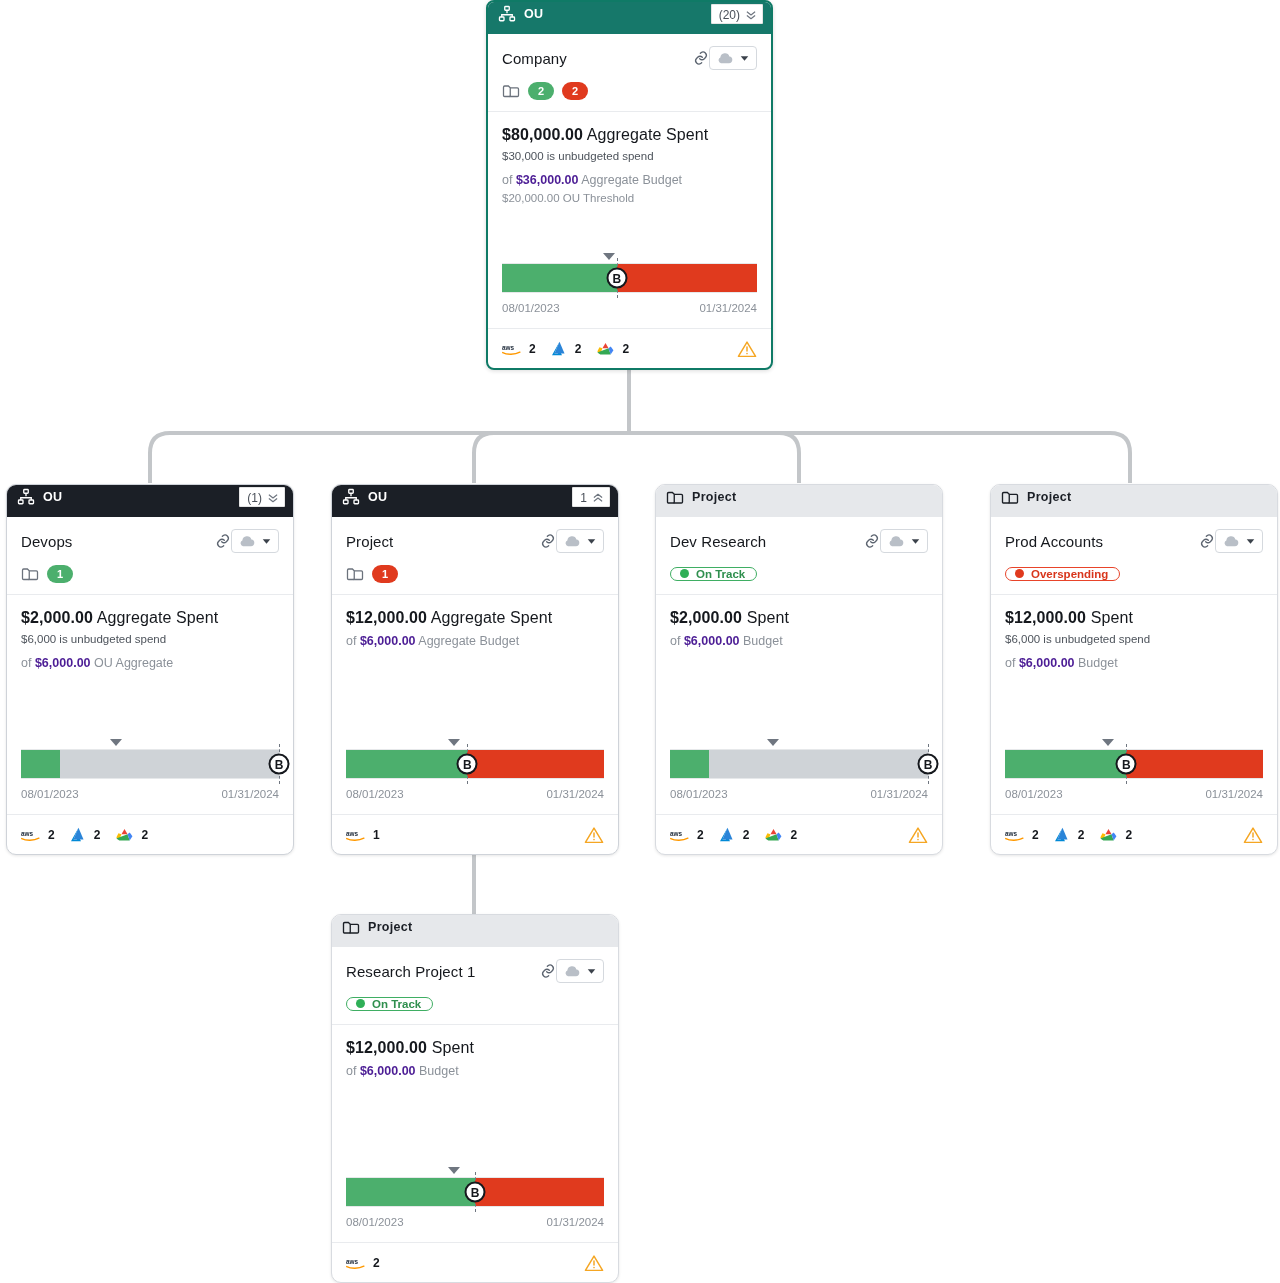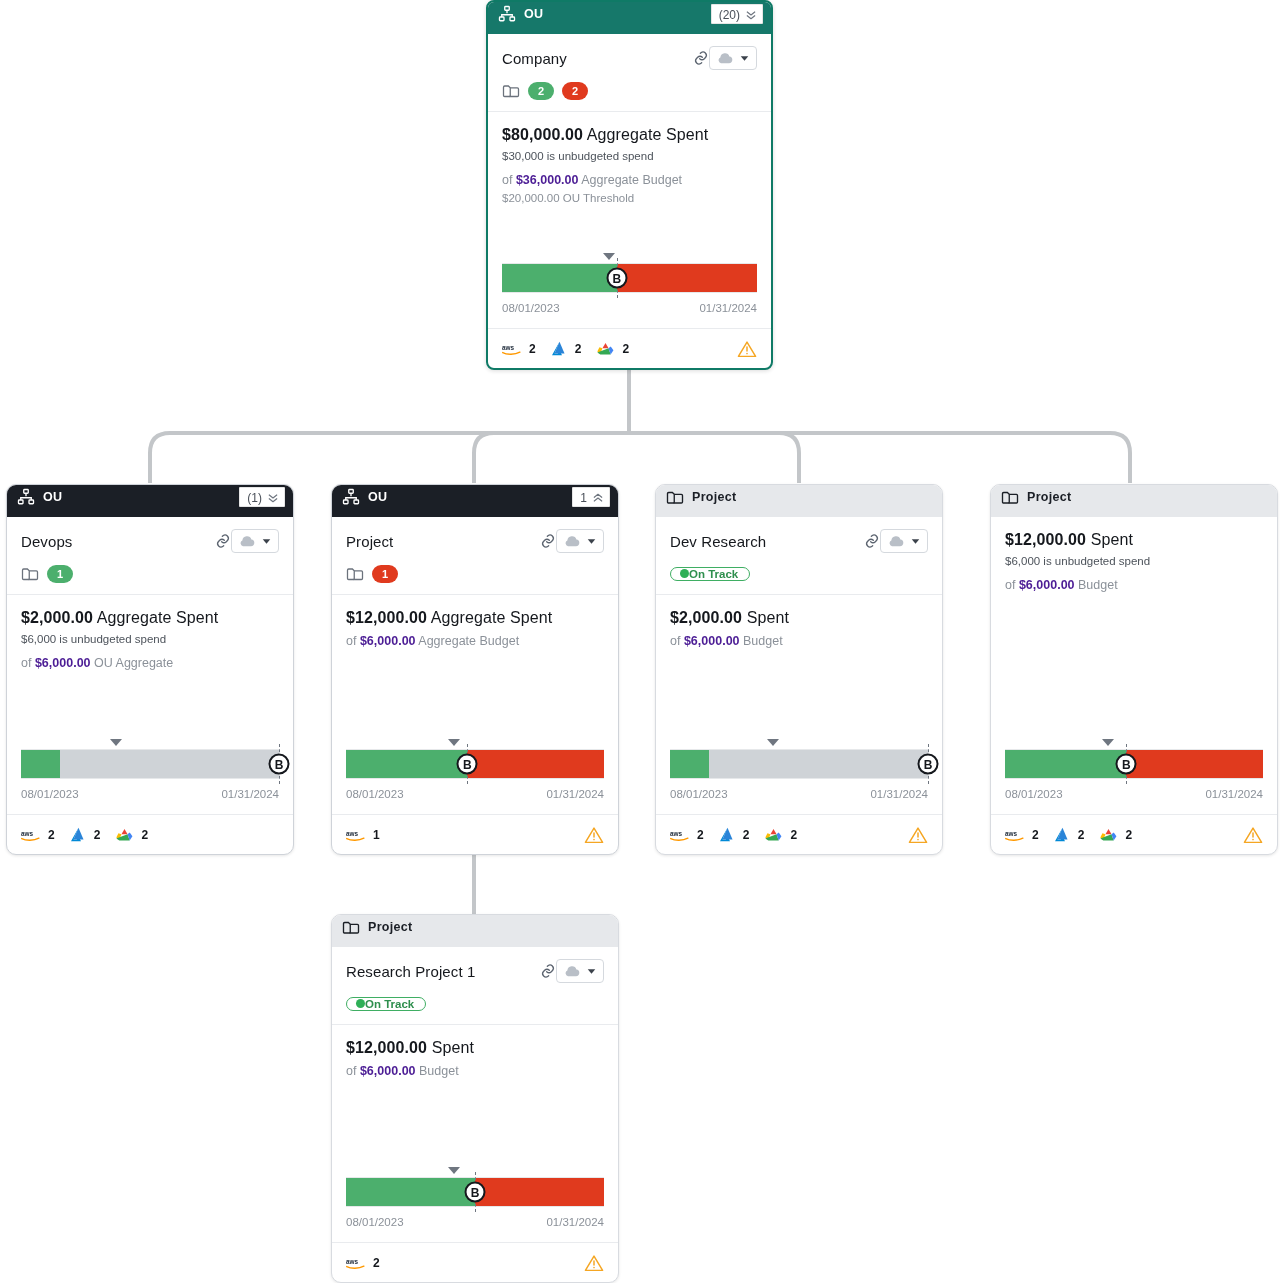--- a/index.html
+++ b/index.html
@@ -75,21 +75,21 @@
   .folder-icon{ width:18px; height:15px; display:block; color:#6b727c; }
   .pill{
     min-width:26px; height:18px; border-radius:9px;
     display:flex; align-items:center; justify-content:center;
     color:#ffffff; font-size:11px; font-weight:700; padding:0 8px;
   }
   .pill.green{ background:#4caf6d; }
   .pill.red{ background:#e03a1e; }
 
   .status-pill{
-    display:inline-flex; align-items:center; 
+    display:inline-flex; align-items:center; gap:7px;
     border-radius:11px; padding:2px 11px 2px 9px; height:14px;
     font-size:11.5px; font-weight:700; background:#fff;
   }
   .status-pill .dot{ width:9px; height:9px; border-radius:50%; display:block; }
   .status-pill.ontrack{ border:1px solid #3fae63; color:#2f8f4e; }
   .status-pill.ontrack .dot{ background:#2faf57; }
   .status-pill.over{ border:1px solid #e8442a; color:#d8351b; }
   .status-pill.over .dot{ background:#e03a1e; }
 
   
@@ -529,20 +529,45 @@
     <div class="cardhead grey">
       <span>
         <svg class="folder-head-icon" viewBox="0 0 24 20" fill="none" stroke="#1b1f26" stroke-width="1.8">
             <path d="M2 5.5A1.5 1.5 0 0 1 3.5 4h5L11 6.5V17a1 1 0 0 1-1 1H3.5A1.5 1.5 0 0 1 2 16.5z"></path>
             <path d="M11 6.5h9.5A1.5 1.5 0 0 1 22 8v8.5a1.5 1.5 0 0 1-1.5 1.5H10"></path>
           </svg>
       </span>
       <span class="htitle">Project</span>
     </div>
 
+    <div class="titleblock">
+      <div class="titlerow">
+        <span class="cardtitle">Prod Accounts</span>
+        <span>
+          <svg class="link-icon" viewBox="0 0 24 24" fill="none" stroke="currentColor" stroke-width="2" stroke-linecap="round">
+              <path d="M10 13a5 5 0 0 0 7 0l2-2a5 5 0 0 0-7-7l-1 1"></path>
+              <path d="M14 11a5 5 0 0 0-7 0l-2 2a5 5 0 0 0 7 7l1-1"></path>
+            </svg>
+        </span>
+        <span class="cloud-btn">
+          <svg class="cloud-icon" viewBox="0 0 24 16">
+              <path d="M6 15h12a5 5 0 0 0 .6-9.96A7 7 0 0 0 5 6.5 4.5 4.5 0 0 0 6 15z" fill="#b9bfc7"></path>
+            </svg>
+          <svg class="caret" viewBox="0 0 12 8">
+              <path d="M1 1h10L6 7z" fill="#3b424b"></path>
+            </svg>
+        </span>
+      </div>
+      <div class="badgerow">
+        <span class="status-pill over">
+          <span class="dot"></span>
+          <span>Overspending</span>
+        </span>
+      </div>
+    </div>
 
     <div class="bodyblock">
       <div class="spentline"><b>$12,000.00</b> <span>Spent</span></div>
       <div class="sub">$6,000 is unbudgeted spend</div>
       <div class="budgetline"><span>of</span> <b>$6,000.00</b> <span>Budget</span></div>
 
       <div class="barwrap">
         <div class="markerrow">
             <span class="tri" style="left:40%"></span>
           </div>

